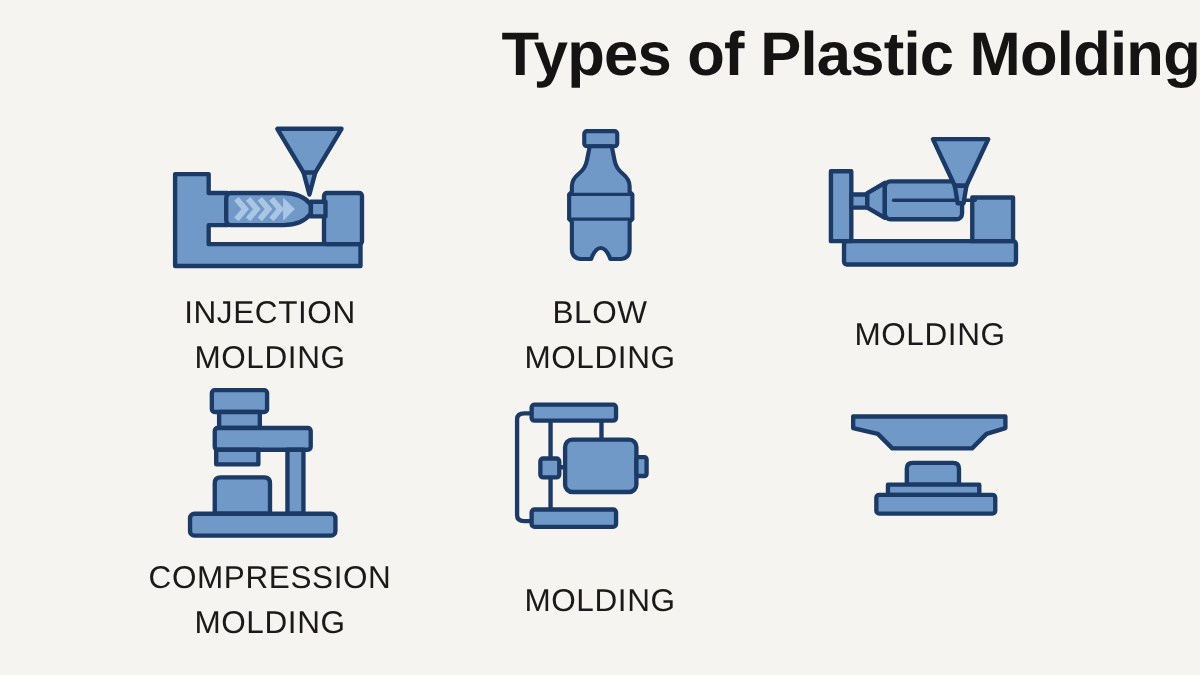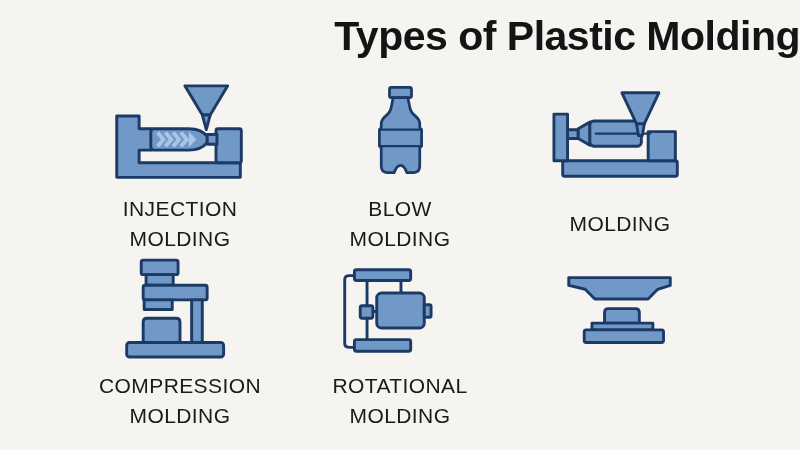--- a/index.html
+++ b/index.html
@@ -131,18 +131,17 @@
         <rect class="shape" x="36" y="57" width="63" height="7"></rect>
         <rect class="shape" x="28" y="64" width="82" height="13" rx="2"></rect>
       </svg>
     </div>
 
     <div class="label-cell">
       <div>COMPRESSION</div>
       <div>MOLDING</div>
     </div>
     <div class="label-cell">
-      <div>ROTATIONAL</div>
       <div>MOLDING</div>
     </div>
 
   </div>
 </div>
 
 </body></html>

